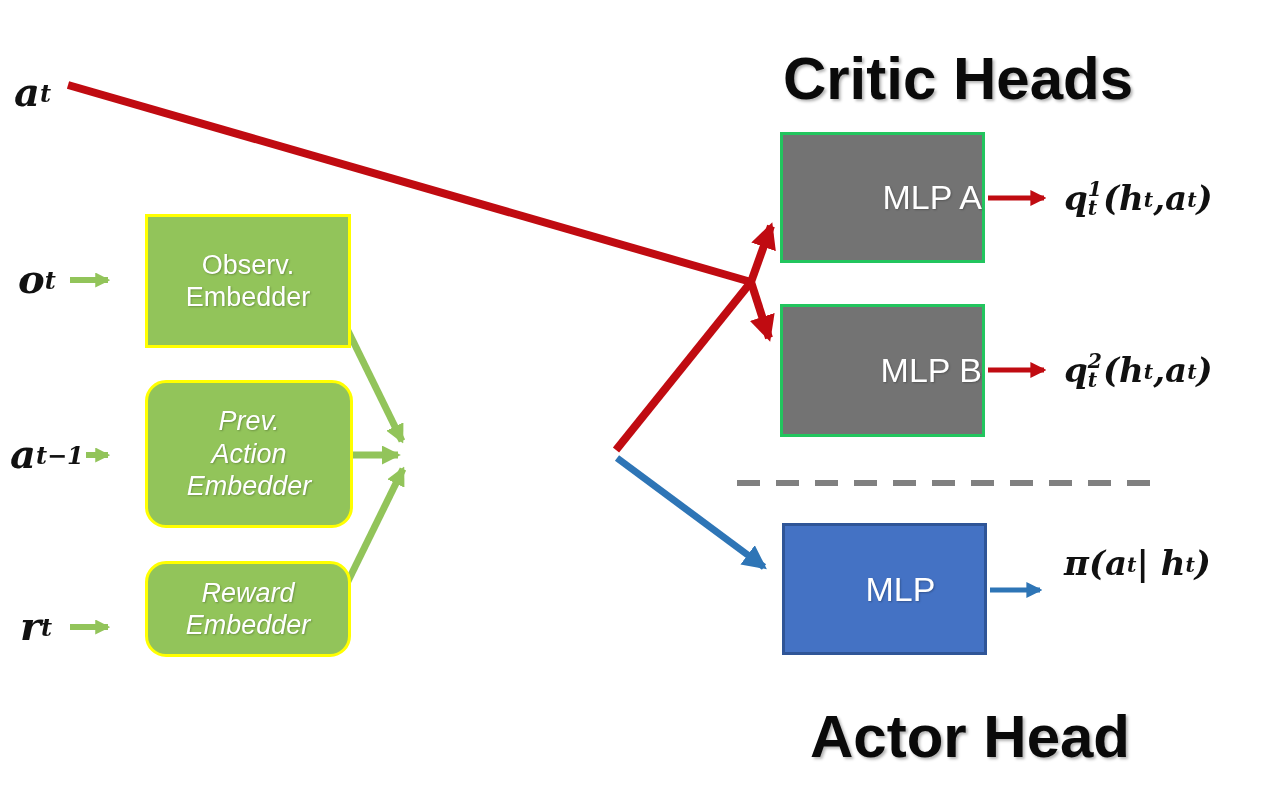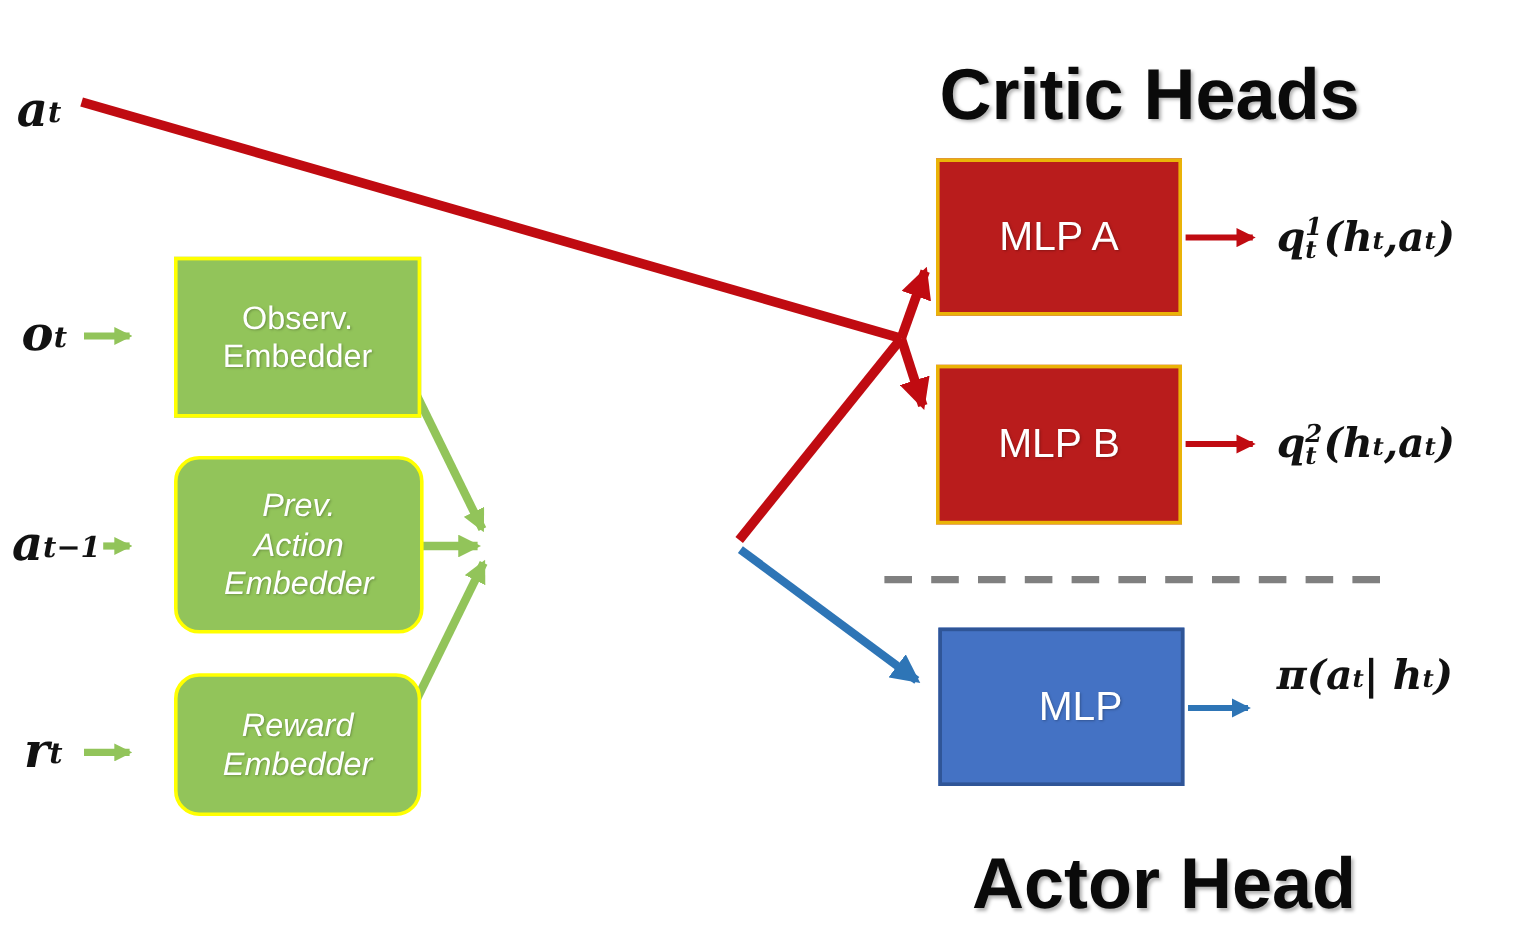--- a/index.html
+++ b/index.html
@@ -30,34 +30,35 @@
     text-shadow: 1px 1px 2px rgba(0,0,0,0.25);
     line-height: 1.2;
   }
   .green-box {
     background: #92C45A;
     border: 3px solid #FFFF00;
     font-size: 27px;
     margin-left: 24px;
   }
   .red-box {
-    background: #b91c1c;
-    border: 3px solid #eab308;
+    background: #737373;
+    border: 3px solid #22c55e;
     font-size: 34px;
+    align-items: flex-end;
   }
   .blue-box {
     background: #4472C4;
     border: 3px solid #2F5597;
     font-size: 34px;
     padding-left: 32px;
   }
   .italic { font-style: italic; border-radius: 21px; }
   #box-observ   { left: 121px; top: 214px; width: 206px; height: 134px; }
   #box-prevact  { left: 121px; top: 380px; width: 208px; height: 148px; }
-  #box-reward   { left: 121px; top: 561px; width: 206px; height: 119px; }
+  #box-reward   { left: 121px; top: 561px; width: 206px; height: 96px; }
   #box-seq      { left: 410px; top: 388px; width: 205px; height: 132px; font-size: 29px; }
   #box-mlpa     { left: 780px; top: 132px; width: 205px; height: 131px; }
   #box-mlpb     { left: 780px; top: 304px; width: 205px; height: 133px; }
   #box-mlpactor { left: 782px; top: 523px; width: 205px; height: 132px; }
 
   .math {
     position: absolute;
     z-index: 3;
     font-family: "DejaVu Serif", serif;
     font-style: italic;

